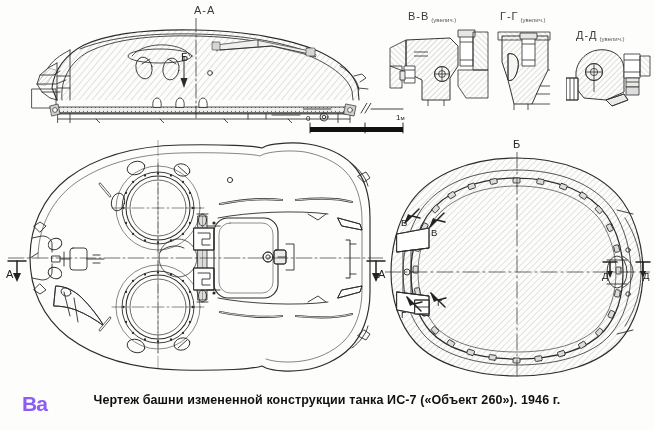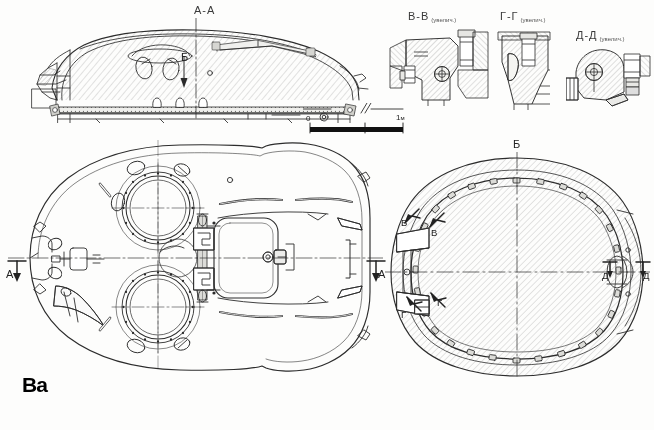--- a/index.html
+++ b/index.html
@@ -68,24 +68,24 @@
     text-align: center;
     font-size: 12.5px;
     font-weight: bold;
     color: #111;
     letter-spacing: 0.1px;
     font-family: "Liberation Sans", sans-serif;
   }
   #watermark {
     position: absolute;
     left: 22px;
-    top: 373px;
+    top: 392px;
     font-size: 21px;
     font-weight: bold;
-    color: #000000;
+    color: #8b5cf6;
     letter-spacing: -1px;
     font-family: "Liberation Sans", sans-serif;
     user-select: none;
   }
 
   svg { display: block; }
   .drw { position: absolute; }
 </style>
 </head>
 <body>
@@ -762,14 +762,15 @@
         <path d="M2,4 L16,4"></path>
         <path d="M9,4 L9,16"></path>
       </g>
       <path d="M6,13 L9,20 L12,13 Z" fill="#222"></path>
     </svg>
   </div>
   <div class="lbl mark-sm" style="left:643px; top:271px;">Д</div>
 
   <div id="watermark">Ba</div>
 
+  <div id="caption">Чертеж башни измененной конструкции танка ИС-7 («Объект 260»). 1946 г.</div>
 
 </div>
 
 </body></html>

